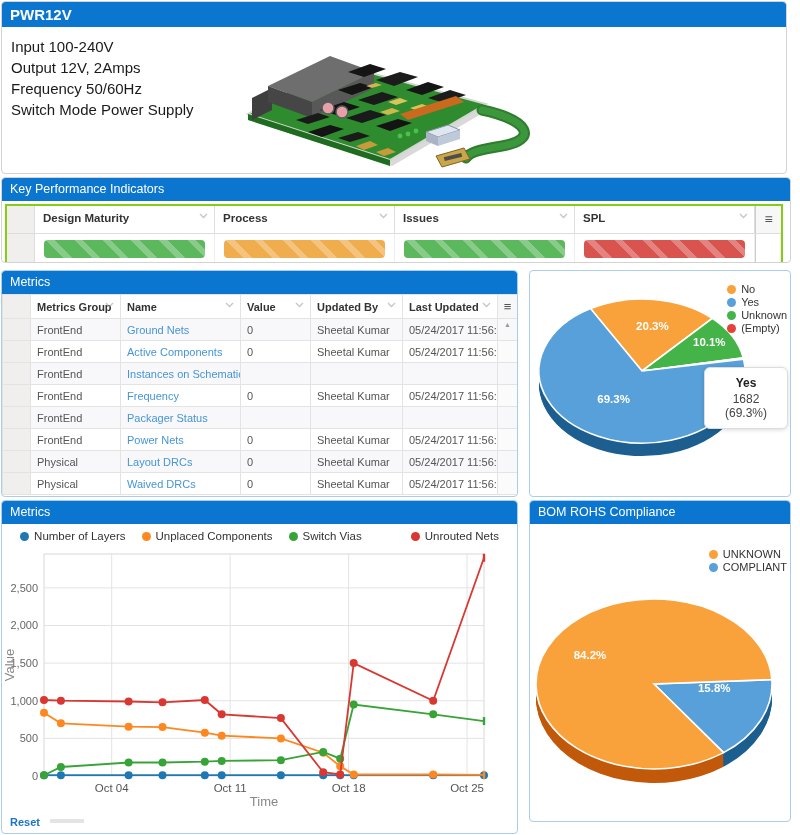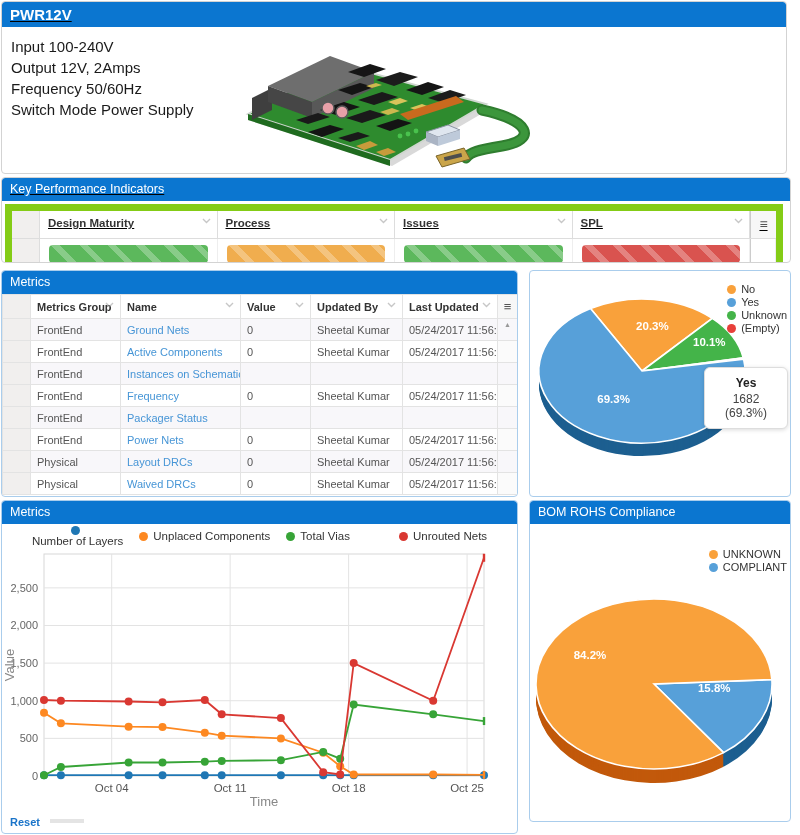--- a/index.html
+++ b/index.html
@@ -1,29 +1,29 @@
 <!DOCTYPE html>
 <html><head>
 <meta charset="utf-8">
 <style>
   * { box-sizing: border-box; margin: 0; padding: 0; }
   body { width: 800px; height: 835px; background: #fff; font-family: "Liberation Sans", sans-serif; position: relative; overflow: hidden; }
   .panel { position: absolute; background: #fff; border: 1px solid #aacdec; border-radius: 4px; overflow: hidden; }
-  .panel.gray { border-color: #d3d3d3; text-decoration: underline; }
+  .panel.gray { border-color: #d3d3d3; }
   .titlebar { background: #0b76d0; color: #fff; height: 23px; line-height: 23px; padding: 0 8px; font-size: 12.5px; border-radius: 3px 3px 0 0; }
   .titlebar.big { height: 25px; line-height: 25px; font-size: 15px; font-weight: bold; }
 
   
   #top-panel { left: 1px; top: 1px; width: 786px; height: 173px; }
   .prod-lines { position: absolute; left: 9px; top: 34px; font-size: 15px; line-height: 21px; color: #1a1a1a; font-weight: 500;}
   #pcb { position: absolute; left: 228px; top: 26px; }
 
   
   #kpi-panel { left: 1px; top: 177px; width: 790px; height: 86px; }
-  .kpi-table { margin: 3px 7px 0 3px; border: 7px solid #84cc16; }
+  .kpi-table { margin: 3px 7px 0 3px; border: 2px solid #84cc16; }
   .kpi-row { display: flex; }
   .kpi-gutter { width: 28px; background: #f1efee; border-right: 1px solid #ddd; }
   .kpi-h { flex: 1; background: #fff; border-right: 1px solid #ddd; font-size: 11.5px; font-weight: bold; color: #333; padding: 6px 8px; position: relative; height: 27px; }
   .kpi-menu { width: 26px; background: #f7f7f7; border-left: 1px solid #ccc; text-align: center; font-size: 14px; color: #555; line-height: 27px; }
   .kpi-barrow { display: flex; border-top: 1px solid #ddd; height: 31px; }
   .kpi-barcell { flex: 1; border-right: 1px solid #eee; padding: 6px 9px; background:#fff; }
   .kpi-bar { height: 18px; border-radius: 4px; background-size: 28px 28px; }
   .chev { position: absolute; right: 6px; top: 7px; opacity: .55; }
 
   
@@ -358,31 +358,31 @@
       <div class="tt-label">Yes</div>
       <div>1682</div>
       <div>(69.3%)</div>
     </div>
   </div>
 </div>
 
 <div class="panel" id="line-panel">
   <div class="titlebar">Metrics</div>
   <div class="line-legend" id="line-legend">
-      <div class="leg-item" style="margin-bottom: 0px; flex-direction: column;">
+      <div class="leg-item" style="margin-bottom: 0px;">
         <div class="dot" style="background: rgb(31, 119, 180);"></div>
         <span>Number of Layers</span>
       </div>
       <div class="leg-item" style="margin-bottom: 0px;">
         <div class="dot" style="background: rgb(253, 136, 33);"></div>
         <span>Unplaced Components</span>
       </div>
       <div class="leg-item" style="margin-bottom: 0px;">
         <div class="dot" style="background: rgb(55, 164, 55);"></div>
-        <span>Total Vias</span>
+        <span>Switch Vias</span>
       </div>
       <div class="leg-item" style="margin-bottom: 0px; padding-left: 33px;">
         <div class="dot" style="background: rgb(217, 56, 50);"></div>
         <span>Unrouted Nets</span>
       </div>
     </div>
   <svg id="line-svg" width="515" height="264" viewBox="0 0 515 264">
       <rect x="42" y="6" width="440" height="222" fill="#fff" stroke="#d7d7d7"></rect>
       <text x="36" y="232" text-anchor="end" fill="#666" font-size="11">0</text>
       <line x1="42" x2="482" y1="190.3728813559322" y2="190.3728813559322" stroke="#e3e3e3"></line>

